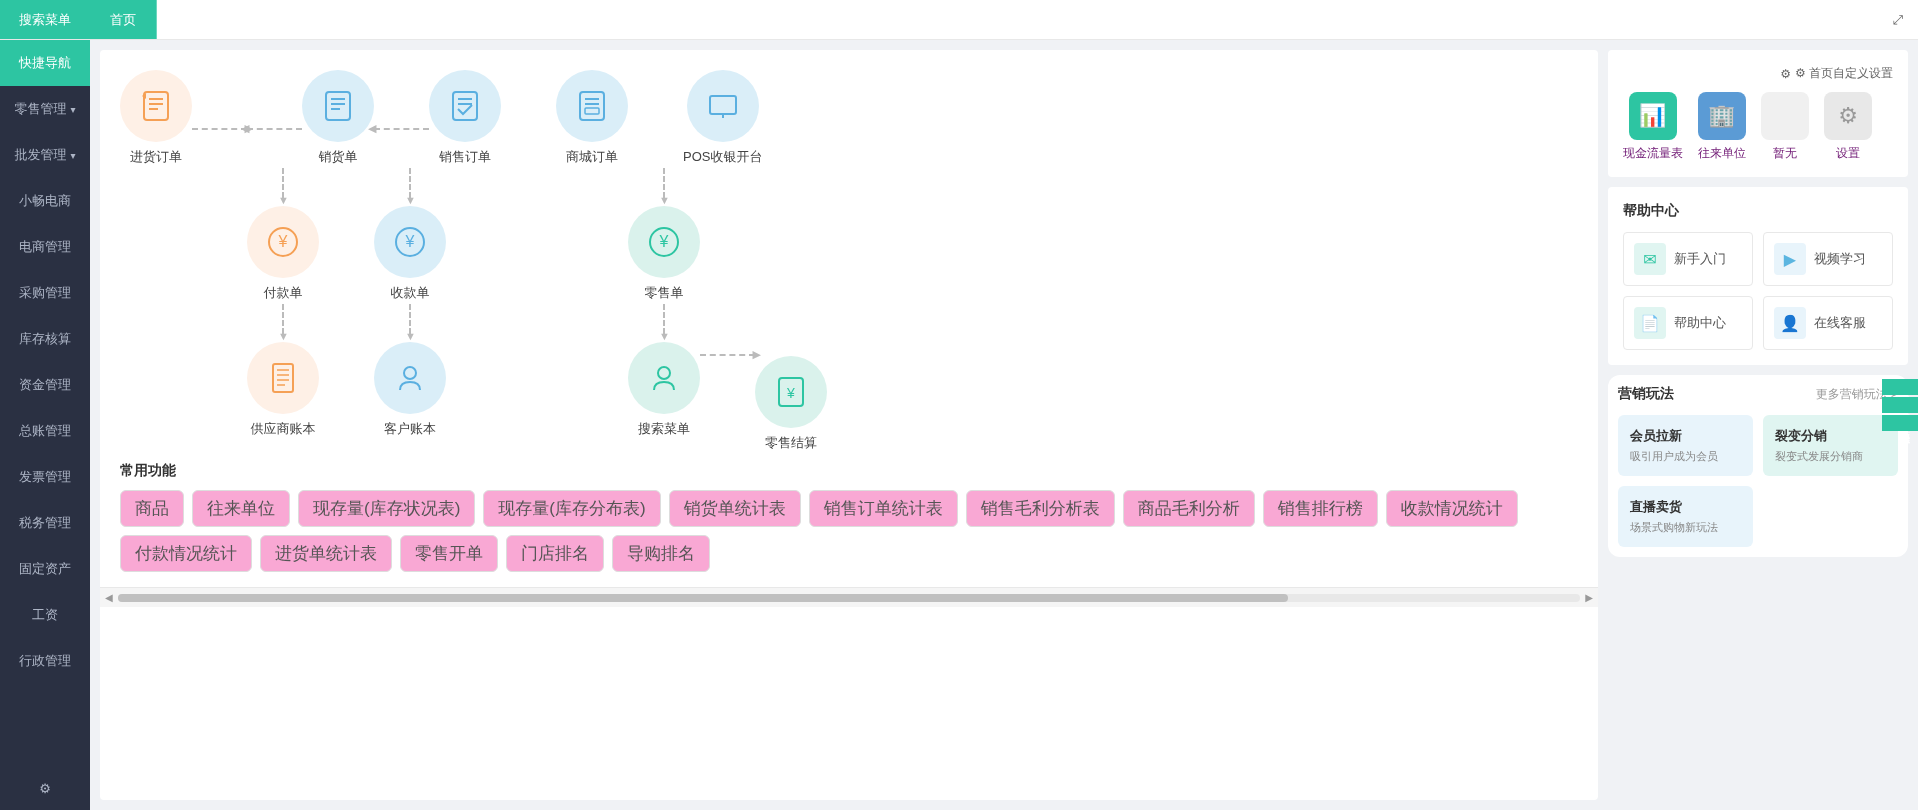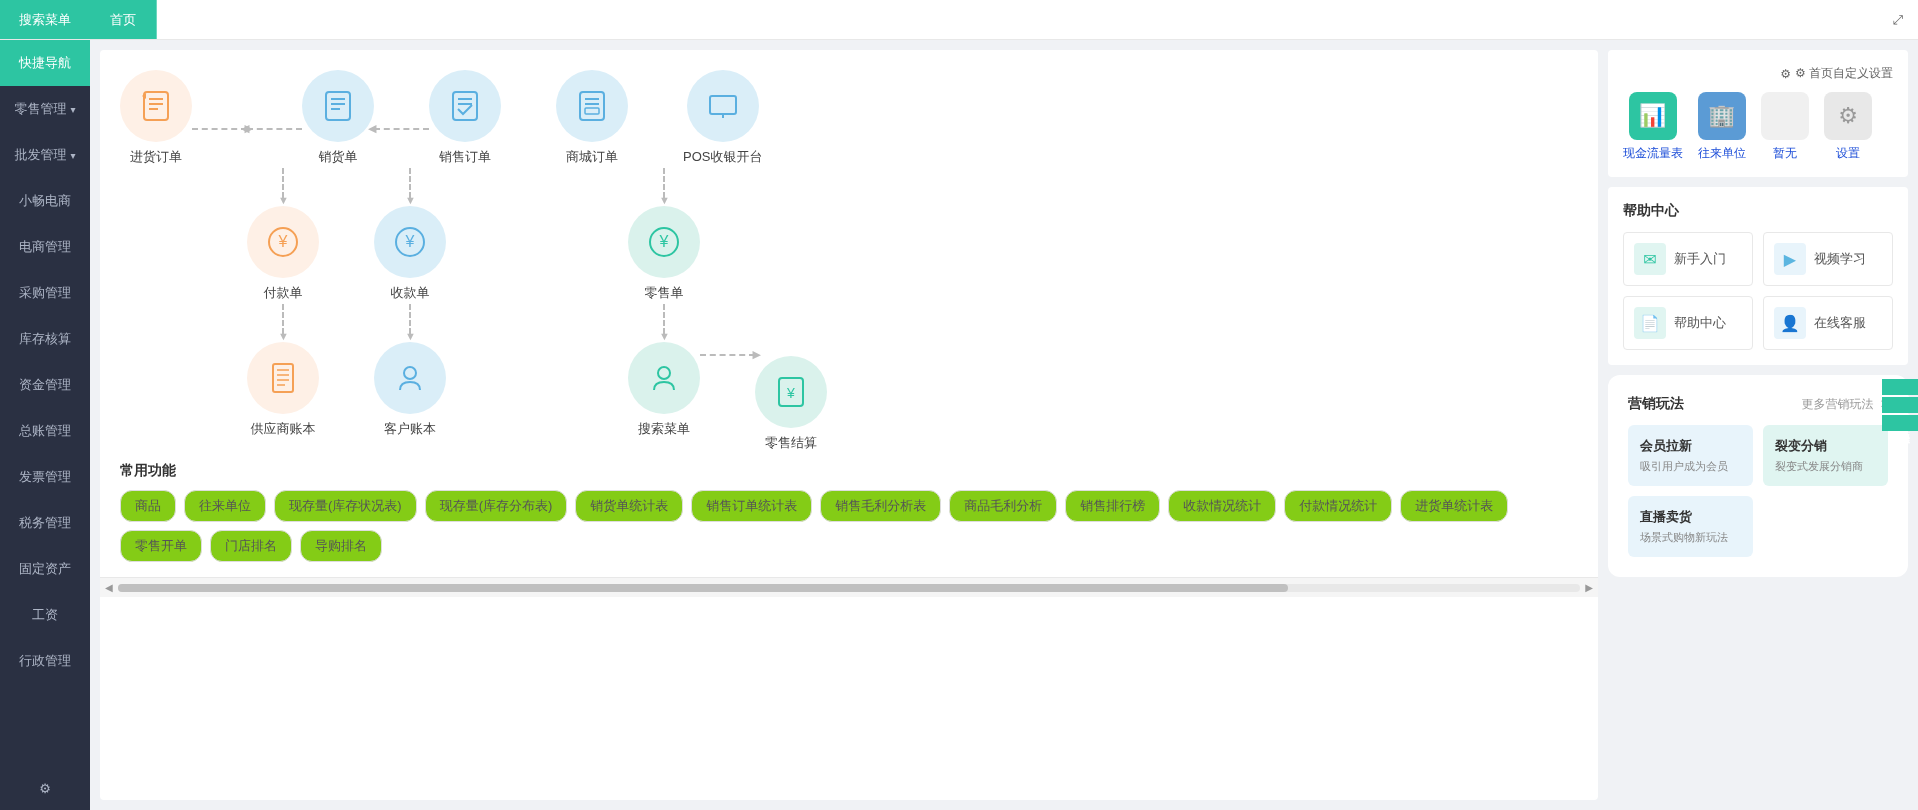--- a/index.html
+++ b/index.html
@@ -30,21 +30,21 @@
     
     .page-content { flex: 1; display: flex; gap: 0; overflow: hidden; padding: 10px; }
 
     
     .left-panel { flex: 1; background: #fff; border-radius: 4px; overflow: hidden; display: flex; flex-direction: column; margin-right: 10px; }
 
     
     .common-functions { padding: 0 20px 15px; }
     .section-title { font-size: 14px; color: #333; font-weight: bold; margin-bottom: 10px; }
     .func-buttons { display: flex; flex-wrap: wrap; gap: 8px; }
-    .func-btn { padding: 6px 14px; border: 1px solid #ddd; border-radius: 12px; background: #84cc16; color: #555; font-size: 13px; cursor: pointer; white-space: nowrap; }
+    .func-btn { padding: 6px 14px; border: 1px solid #ddd; border-radius: 6px; background: #f9a8d4; color: #555; font-size: 17px; cursor: pointer; white-space: nowrap; }
 
     
     .scroll-bar-row { height: 20px; background: #f5f5f5; border-top: 1px solid #e8e8e8; display: flex; align-items: center; padding: 0 5px; }
     .scroll-track { flex: 1; height: 8px; background: #e8e8e8; border-radius: 4px; margin: 0 5px; }
     .scroll-thumb { width: 80%; height: 100%; background: #c0c0c0; border-radius: 4px; }
     .scroll-arrow { color: #999; font-size: 10px; cursor: pointer; }
 
     
     .right-panel { width: 300px; flex-shrink: 0; display: flex; flex-direction: column; gap: 10px; }
 
@@ -52,34 +52,34 @@
     .quick-access { background: #fff; border-radius: 4px; padding: 15px; }
     .quick-access-header { display: flex; justify-content: flex-end; margin-bottom: 10px; }
     .customize-btn { font-size: 12px; color: #666; cursor: pointer; display: flex; align-items: center; gap: 4px; }
     .quick-icons-row { display: flex; gap: 15px; align-items: flex-start; }
     .quick-icon-item { display: flex; flex-direction: column; align-items: center; gap: 5px; cursor: pointer; }
     .quick-icon-box { width: 48px; height: 48px; border-radius: 8px; display: flex; align-items: center; justify-content: center; font-size: 22px; }
     .quick-icon-box.teal { background: #2dc5a2; color: #fff; }
     .quick-icon-box.blue { background: #5b9bd5; color: #fff; }
     .quick-icon-box.gray { background: #e8e8e8; color: #999; }
     .quick-icon-box.light-gray { background: #f0f0f0; color: #ccc; }
-    .quick-icon-label { font-size: 12px; color: #1d4ed8; text-align: center; }
+    .quick-icon-label { font-size: 12px; color: #701a75; text-align: center; }
 
     
     .help-center { background: #fff; border-radius: 4px; padding: 15px; }
     .help-title { font-size: 14px; color: #333; font-weight: bold; margin-bottom: 12px; }
     .help-grid { display: grid; grid-template-columns: 1fr 1fr; gap: 10px; }
     .help-item { display: flex; align-items: center; gap: 8px; padding: 10px; border: 1px solid #e8e8e8; border-radius: 4px; cursor: pointer; }
     .help-icon { width: 32px; height: 32px; border-radius: 4px; display: flex; align-items: center; justify-content: center; font-size: 16px; }
     .help-icon.teal { background: #e0f5f1; color: #2dc5a2; }
     .help-icon.blue { background: #e8f4fb; color: #5bb5e0; }
     .help-item-label { font-size: 13px; color: #555; }
 
     
-    .marketing { background: #fff; border-radius: 12px; padding: 20px; font-family: Liberation Mono, monospace; }
+    .marketing { background: #fff; border-radius: 12px; padding: 10px; }
     .marketing-header { display: flex; justify-content: space-between; align-items: center; margin-bottom: 12px; }
     .marketing-title { font-size: 14px; color: #333; font-weight: bold; }
     .more-link { font-size: 12px; color: #999; cursor: pointer; }
     .marketing-grid { display: grid; grid-template-columns: 1fr 1fr; gap: 10px; }
     .marketing-item { padding: 12px; border-radius: 6px; cursor: pointer; }
     .marketing-item.light-blue { background: #e8f4fb; }
     .marketing-item.light-green { background: #e0f5f1; }
     .marketing-item-title { font-size: 13px; color: #333; font-weight: bold; margin-bottom: 4px; }
     .marketing-item-desc { font-size: 11px; color: #888; }
 

